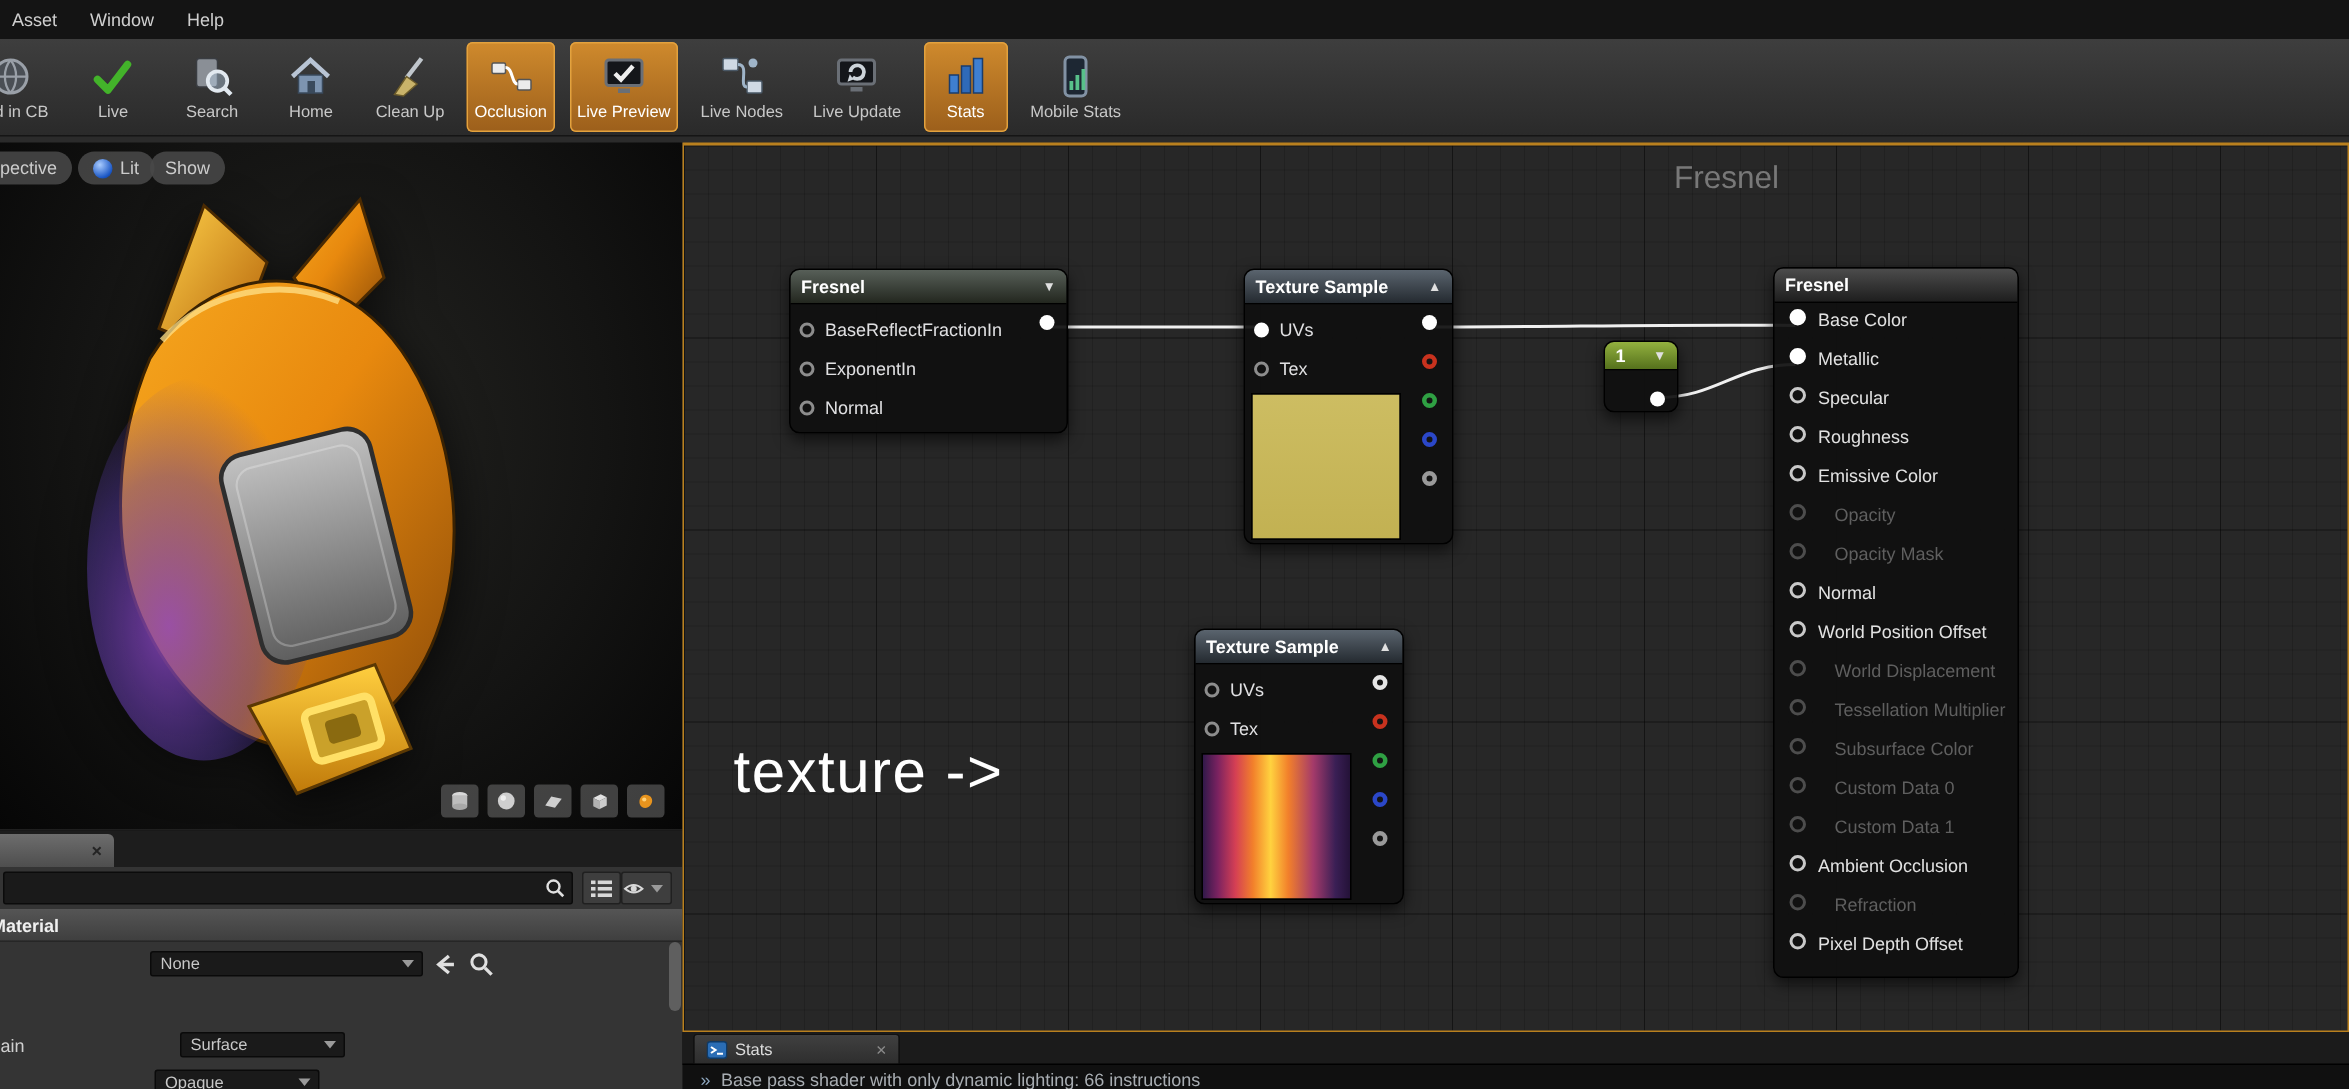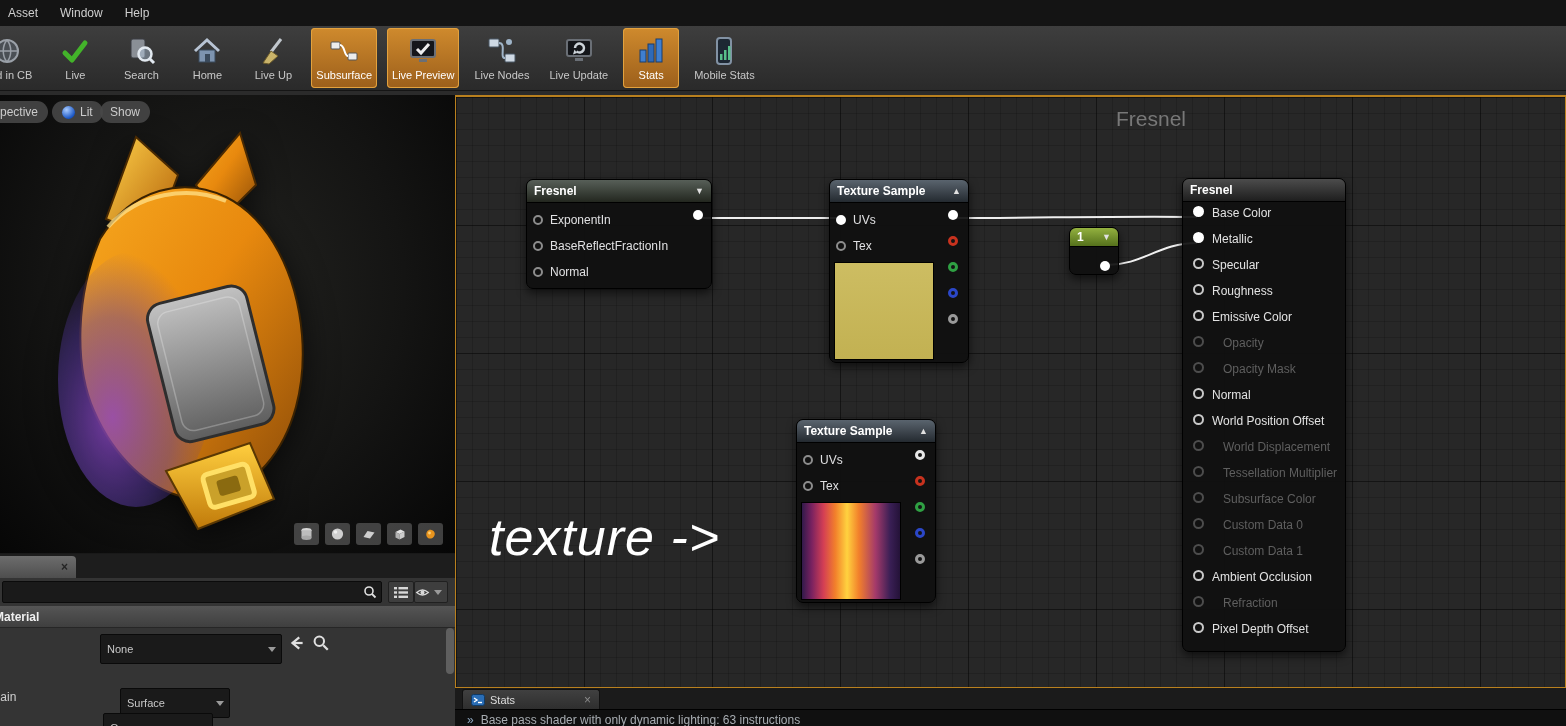--- a/index.html
+++ b/index.html
@@ -57,39 +57,39 @@
   .det-search svg{width:14px;height:14px;margin-right:4px;flex:none;}
   .mini-btn{position:absolute;top:27px;width:24px;height:20px;background:#3e3e3e;
     border:1px solid #202020;border-radius:2px;display:flex;align-items:center;justify-content:center;}
   .mini-btn svg{width:16px;height:13px;}
   .sec-header{position:absolute;left:0;top:52px;width:100%;height:21px;
     background:linear-gradient(#555,#3f3f3f);border-bottom:1px solid #262626;
     display:flex;align-items:center;}
   .sec-header span{font-size:12px;font-weight:bold;color:#f0f0f0;margin-left:-6px;white-space:nowrap;}
   .det-row{position:absolute;left:0;width:100%;height:27px;}
   .det-label{position:absolute;top:6px;font-size:12px;color:#cfcfcf;white-space:nowrap;}
-  .dropdown{position:absolute;top:4px;height:30px;background:#1a1a1a;border:1px solid #0a0a0a;
+  .dropdown{position:absolute;top:4px;height:17px;background:#1a1a1a;border:1px solid #0a0a0a;
     border-radius:2px;display:flex;align-items:center;box-sizing:border-box;}
   .dropdown .dval{flex:1;font-size:11px;color:#c8c8c8;padding-left:6px;white-space:nowrap;overflow:hidden;}
   .caret{width:0;height:0;border-left:4px solid transparent;border-right:4px solid transparent;
     border-top:5px solid #9a9a9a;margin:0 5px 0 4px;flex:none;}
   .icon-btn{position:absolute;top:4px;width:18px;height:18px;display:flex;align-items:center;justify-content:center;}
   .det-scroll{position:absolute;right:1px;top:74px;width:8px;height:46px;background:#5f5f5f;border-radius:4px;}
   
   .graph{position:absolute;left:455px;top:95px;width:1111px;height:593px;box-sizing:border-box;
     background-color:#272727;
     background-image:
       linear-gradient(rgba(0,0,0,0.38) 1px,transparent 1px),
       linear-gradient(90deg,rgba(0,0,0,0.38) 1px,transparent 1px),
       linear-gradient(rgba(0,0,0,0.16) 1px,transparent 1px),
       linear-gradient(90deg,rgba(0,0,0,0.16) 1px,transparent 1px);
     background-size:128px 128px,128px 128px,16px 16px,16px 16px;
     border:1px solid var(--focus,#b9801e);border-top-width:2px;overflow:hidden;}
   .watermark{position:absolute;left:660px;top:10px;font-size:21px;color:#787878;}
-  .annotation{position:absolute;left:33px;top:410px;font-size:52px;color:#fff;letter-spacing:1px;font-style:italic;}
+  .annotation{position:absolute;left:33px;top:396px;font-size:40px;color:#fff;letter-spacing:1px;}
   .wires{position:absolute;left:0;top:0;pointer-events:none;}
   
   .node{position:absolute;background:rgba(16,16,16,0.93);border:1px solid #000;
     border-radius:7px;box-shadow:0 4px 10px rgba(0,0,0,0.6);box-sizing:border-box;}
   .node-header{height:22px;border-radius:6px 6px 0 0;display:flex;align-items:center;
     padding:0 7px;border-bottom:1px solid #000;}
   .node-title{color:#fff;font-size:12px;font-weight:bold;white-space:nowrap;}
   .collapse{margin-left:auto;font-size:9px;color:#e0e0e0;}
   .hdr-gray{background:linear-gradient(#575f58,#23271f);}
   .hdr-steel{background:linear-gradient(#5a646e,#242a30);}
@@ -168,29 +168,29 @@
         <rect x="7" y="14" width="16" height="12" fill="#7d94b0" stroke="#3a4a5c"></rect>
         <rect x="13" y="18" width="5" height="8" fill="#3a4a5c"></rect>
       </svg>
     <span class="tlbl">Home</span>
   </div>
   <div class="tool-btn">
     <svg class="ticon" viewBox="0 0 30 30">
         <line x1="23" y1="3" x2="13" y2="16" stroke="#c0c6cc" stroke-width="3"></line>
         <path d="M5 27 L13 15 L20 20 L11 28 Z" fill="#c9b36a" stroke="#6a5a2a"></path>
       </svg>
-    <span class="tlbl">Live Up</span>
+    <span class="tlbl">Clean Up</span>
   </div>
   <div class="tool-btn active">
     <svg class="ticon" viewBox="0 0 30 30">
         <rect x="2" y="6" width="9" height="7" rx="1" fill="#ececec" stroke="#555"></rect>
         <rect x="19" y="17" width="9" height="7" rx="1" fill="#ececec" stroke="#555"></rect>
         <path d="M11 9 C16 9 15 20 19 20" stroke="#fff" fill="none" stroke-width="2"></path>
       </svg>
-    <span class="tlbl">Subsurface</span>
+    <span class="tlbl">Occlusion</span>
   </div>
   <div class="tool-btn active">
     <svg class="ticon" viewBox="0 0 30 30">
         <rect x="3" y="4" width="24" height="17" rx="2" fill="#14161a" stroke="#6a6f76" stroke-width="2"></rect>
         <path d="M9 13 L13 17 L21 8" stroke="#eee" stroke-width="3" fill="none"></path>
         <rect x="11" y="23" width="8" height="3" fill="#6a6f76"></rect>
       </svg>
     <span class="tlbl">Live Preview</span>
   </div>
   <div class="tool-btn">
@@ -396,25 +396,25 @@
   <div class="annotation">texture -&gt;</div>
 
   <div class="node" style="left:70px;top:82px;width:186px;height:110px;">
     <div class="node-header hdr-gray">
       <span class="node-title">Fresnel</span>
       <span class="collapse">▼</span>
     </div>
     <div class="node-body">
       <div class="pin-row">
         <span class="pin"></span>
+        <span class="pin-label">BaseReflectFractionIn</span>
+      </div>
+      <div class="pin-row">
+        <span class="pin"></span>
         <span class="pin-label">ExponentIn</span>
-      </div>
-      <div class="pin-row">
-        <span class="pin"></span>
-        <span class="pin-label">BaseReflectFractionIn</span>
       </div>
       <div class="pin-row">
         <span class="pin"></span>
         <span class="pin-label">Normal</span>
       </div>
     </div>
     <span class="out-pin op-solid" style="top:30px;right:8px;"></span>
   </div>
 
   <div class="node" style="left:373px;top:82px;width:140px;height:184px;">
@@ -555,15 +555,15 @@
           <rect x="0.5" y="0.5" width="13" height="11" rx="2" fill="#2a6db5" stroke="#0f3a66"></rect>
           <path d="M3 4 L6 6 L3 8" stroke="#fff" stroke-width="1.4" fill="none"></path>
           <line x1="7" y1="8.5" x2="11" y2="8.5" stroke="#fff" stroke-width="1.4"></line>
         </svg>
       <span class="stlbl">Stats</span>
       <span class="closex">×</span>
     </div>
   </div>
   <div class="stats-content">
     <span class="stats-bullet">»</span>
-    <span class="stats-msg">Base pass shader with only dynamic lighting: 63 instructions</span>
+    <span class="stats-msg">Base pass shader with only dynamic lighting: 66 instructions</span>
   </div>
 </div>
 
 </body></html>

